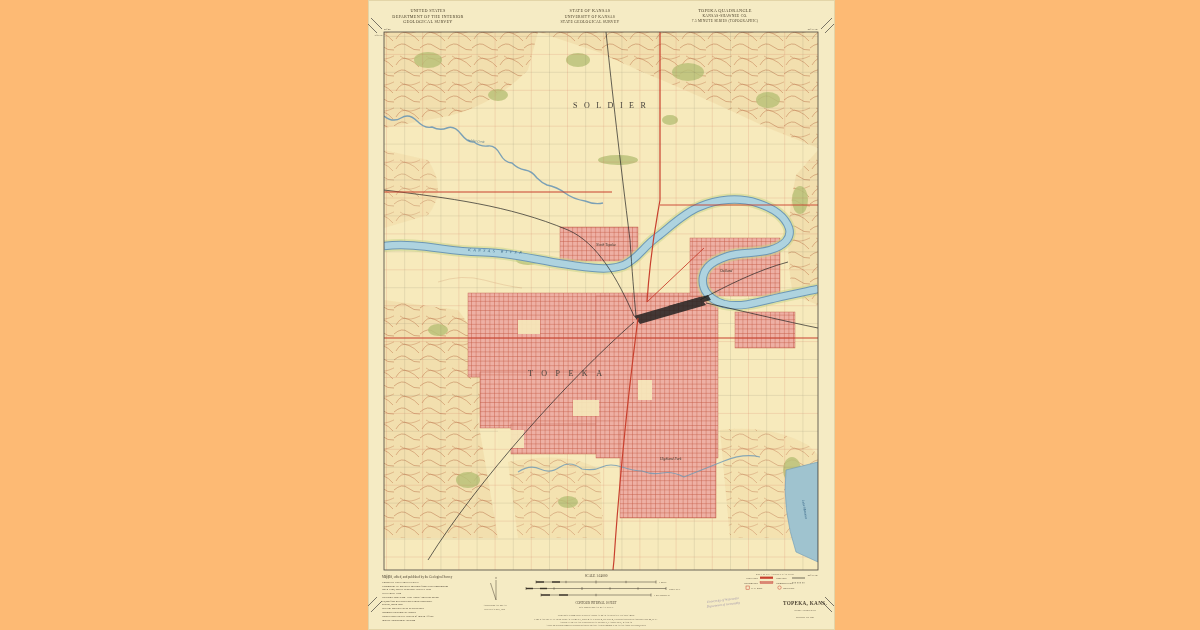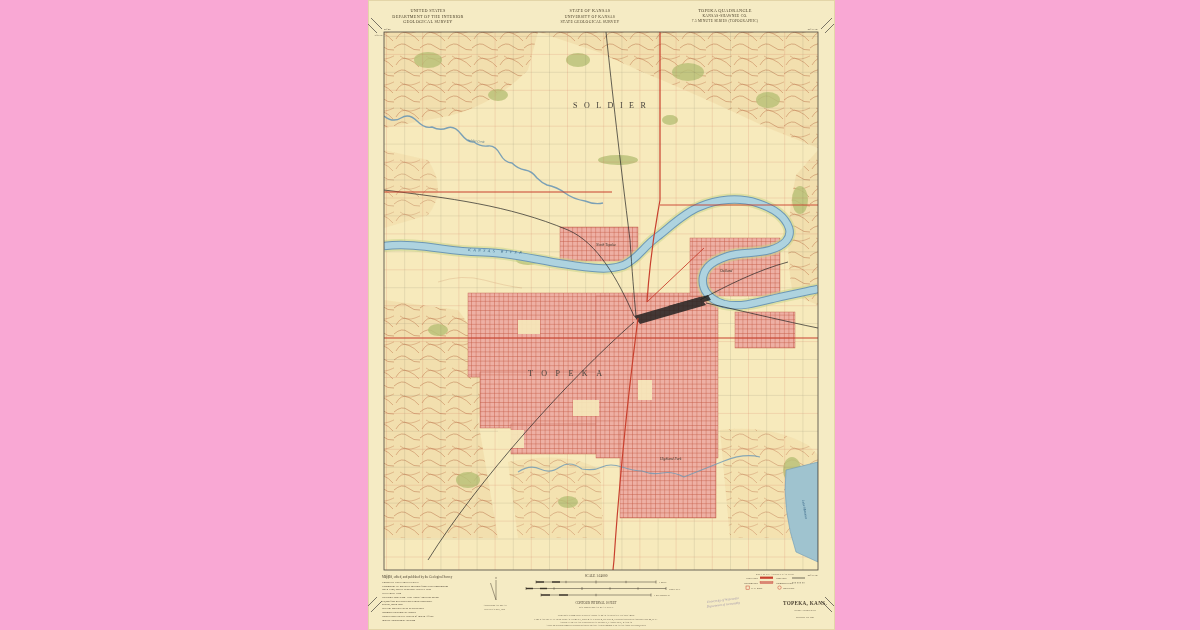--- a/index.html
+++ b/index.html
@@ -1,16 +1,16 @@
 <!DOCTYPE html>
 <html><head>
 <meta charset="utf-8">
 <style>
   html,body{margin:0;padding:0;background:#ffffff;}
-  .canvas{position:relative;width:1200px;height:630px;background:#f9a8d4;overflow:hidden;
+  .canvas{position:relative;width:1200px;height:630px;background:#fdba74;overflow:hidden;
           font-family:"Liberation Serif",serif;}
   .sheet-wrap{position:absolute;left:368px;top:0;width:467px;height:630px;}
   svg{display:block;}
   text{font-family:"Liberation Serif",serif;}
   .t-head{fill:#473c26;letter-spacing:.3px;}
   .t-cred{fill:#4c4232;}
   .t-tiny{fill:#55493a;}
   .t-blue{fill:#2f5f80;font-style:italic;}
   .t-place{fill:#3a362c;font-style:italic;}
   .t-big{fill:#45403a;}

